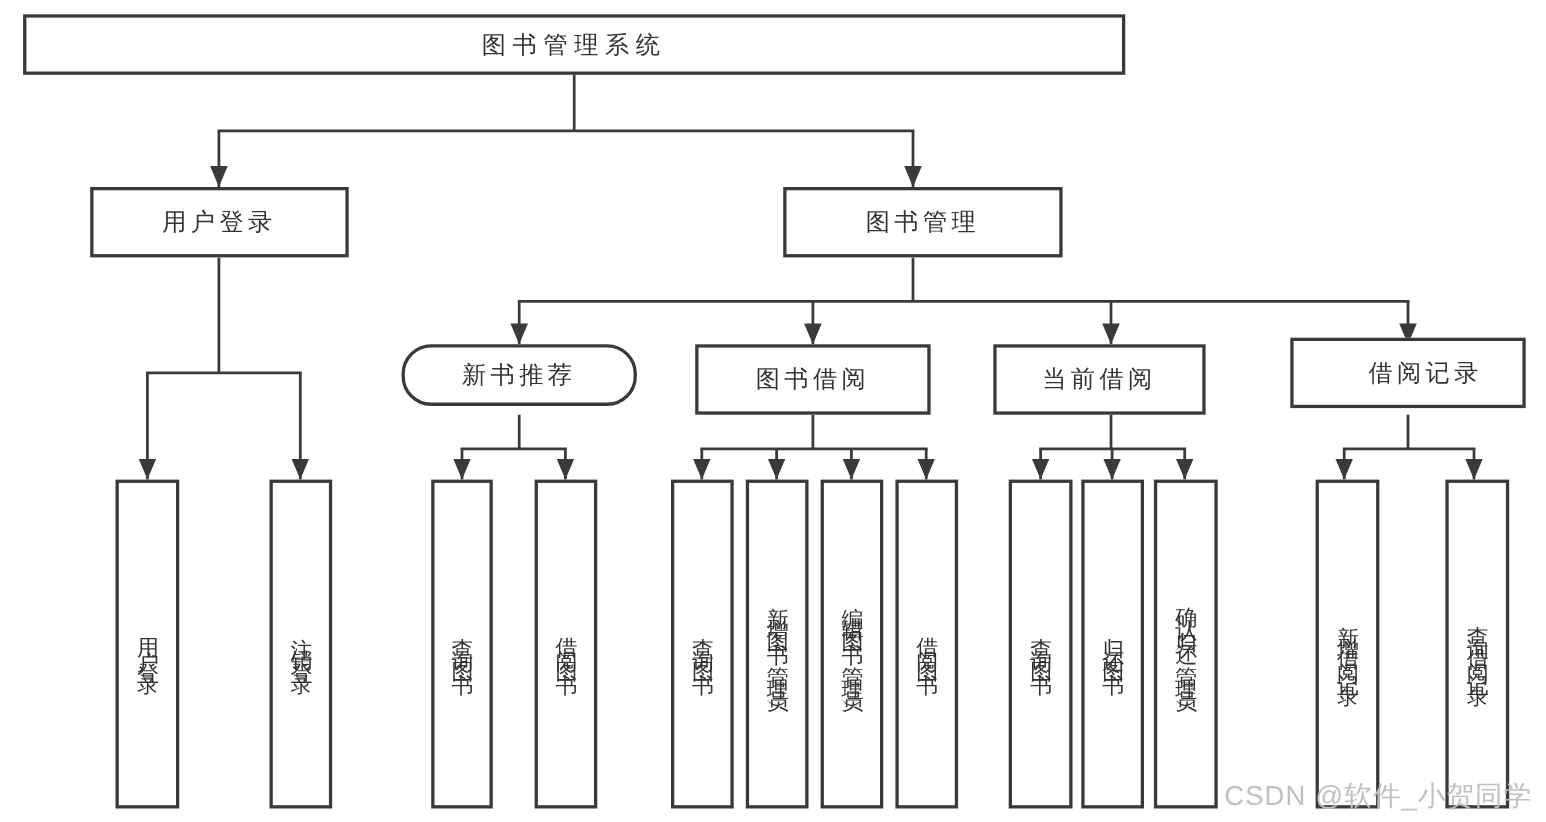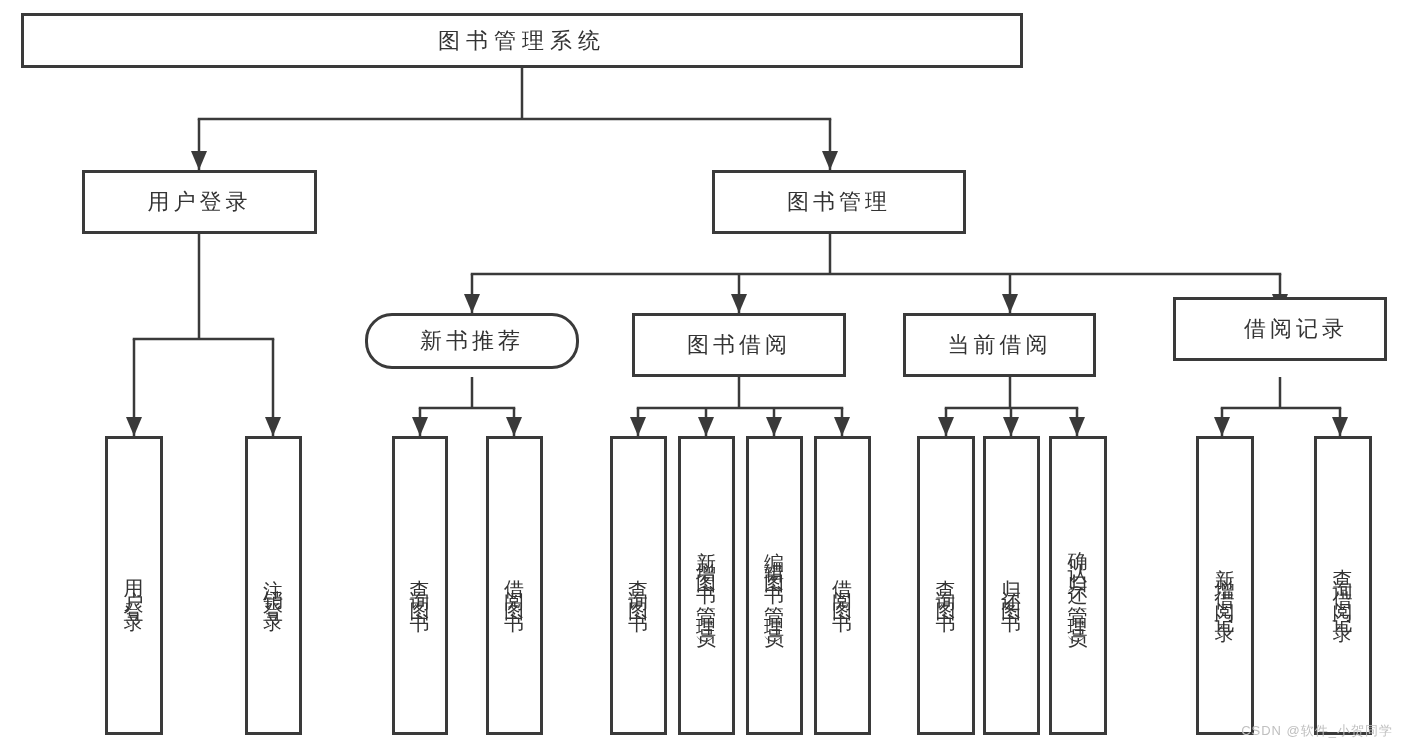--- a/index.html
+++ b/index.html
@@ -43,21 +43,21 @@
     color:var(--text);
     font-size:20px;
     letter-spacing:11px;
     line-height:1;
     white-space:nowrap;
   }
   .watermark{
     position:absolute;
     right:12px;bottom:7px;
     color:var(--wm);
-    font-size:13px;
+    font-size:25px;
     letter-spacing:1px;
     white-space:nowrap;
     margin-top:12px;
   }
 </style>
 </head>
 <body>
 
 <div class="stage">
 
@@ -122,21 +122,21 @@
 
   <div class="hbox" style="left:365px;top:313px;width:214px;height:56px;border-radius:27px;">
     <span>新书推荐</span>
   </div>
   <div class="hbox" style="left:632px;top:313px;width:214px;height:64px;">
     <span>图书借阅</span>
   </div>
   <div class="hbox" style="left:903px;top:313px;width:193px;height:64px;">
     <span>当前借阅</span>
   </div>
-  <div class="hbox" style="left:1173px;top:297px;width:214px;height:64px;padding-left:32px;">
+  <div class="hbox" style="left:1173px;top:307px;width:214px;height:64px;padding-left:32px;">
     <span>借阅记录</span>
   </div>
 
   <div class="vbox" style="left:105px;width:58px;">
     <span class="vtext">用户登录</span>
   </div>
   <div class="vbox" style="left:245px;width:57px;">
     <span class="vtext">注销登录</span>
   </div>
 

